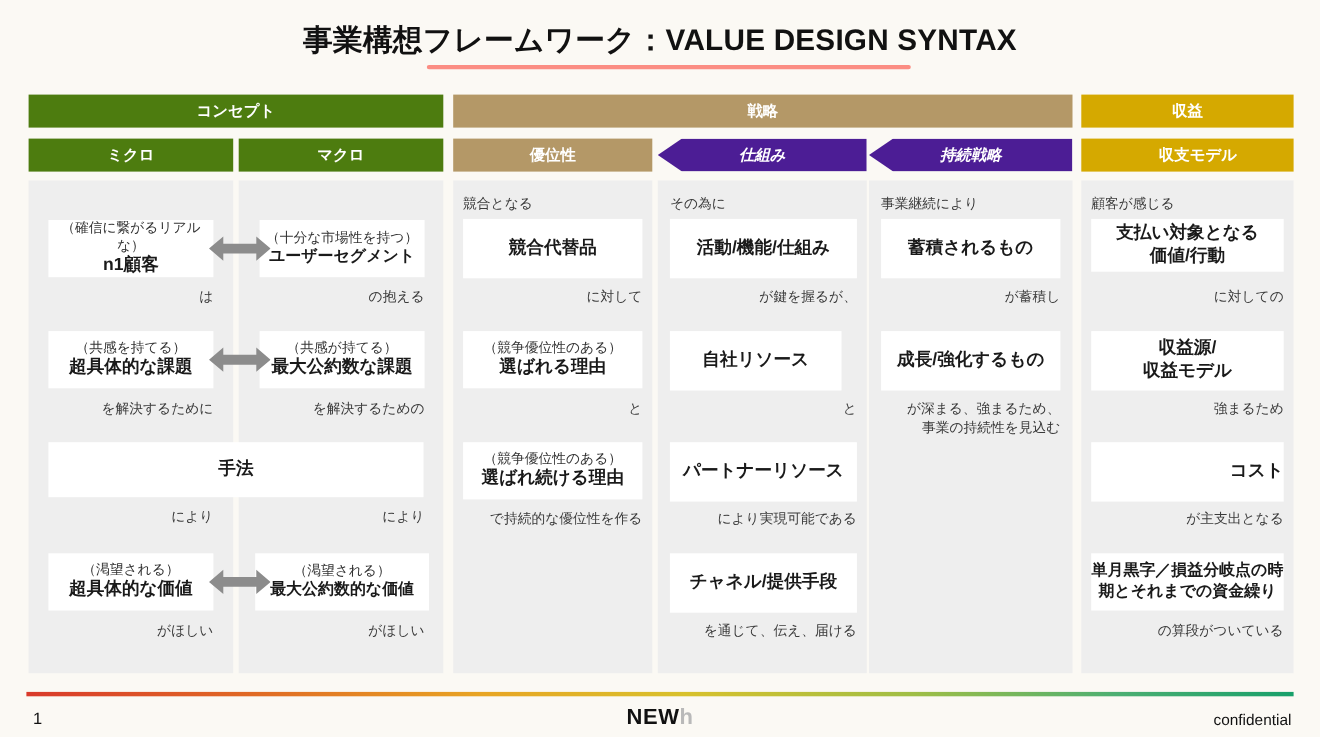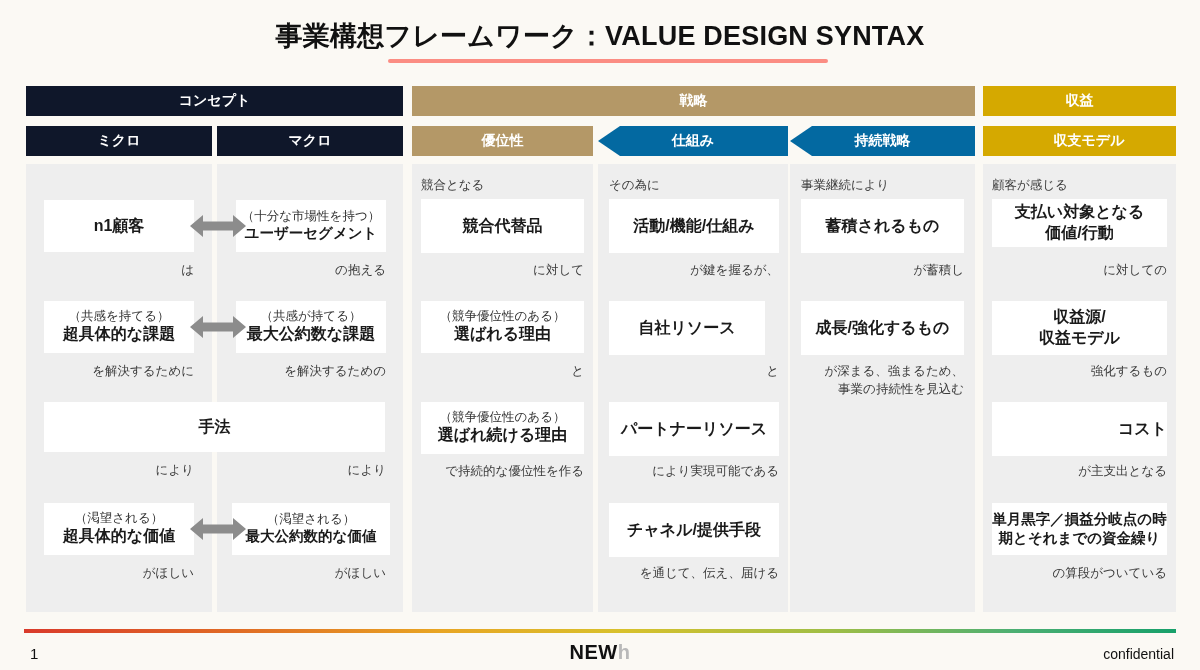--- a/index.html
+++ b/index.html
@@ -12,23 +12,23 @@
   #slide { position: relative; width: 1200px; height: 670px; }
 
   
   .title-wrap { position:absolute; left:0; top:18px; width:1200px; text-align:center; }
   .title { font-size: 27px; font-weight: bold; color:#111; letter-spacing:.2px; white-space:nowrap; }
   .title-rule { position:absolute; left:388px; top:59px; width:440px; height:4px; background:#fb8d83; border-radius:2px; }
   .grp { position:absolute; top:86px; height:30px; display:flex; align-items:center; justify-content:center;
          color:#fff; font-weight:bold; font-size:14px; }
   .sub { position:absolute; top:126px; height:30px; display:flex; align-items:center; justify-content:center;
          color:#fff; font-weight:bold; font-size:14px; }
-  .c-red { background:#0f172a; }
+  .c-red { background:#4d7c0f; }
   .c-tan { background:#b49867; }
-  .c-tan2{ background:#0369a1; }
+  .c-tan2{ background:#4c1d95;font-style:italic; }
   .c-gold{ background:#d5a900; }
   .chev { clip-path: polygon(22px 0, 100% 0, 100% 100%, 22px 100%, 0 50%); }
 
   
   .panel { position:absolute; top:164px; background:#eeeeee; }
 
   
   .card { position:absolute; background:#ffffff; display:flex; flex-direction:column;
           align-items:center; justify-content:center; text-align:center; }
   .card .sup { font-size:12.5px; color:#333; line-height:1.25; font-weight:normal; }
@@ -75,20 +75,21 @@
   <div class="sub c-gold" style="left:983px; width:193px;padding-left:19px;">収支モデル</div>
 
   <div class="panel" style="left:26px;  width:186px; height:448px;"></div>
   <div class="panel" style="left:217px; width:186px; height:448px;"></div>
   <div class="panel" style="left:412px; width:181px; height:448px;"></div>
   <div class="panel" style="left:598px; width:190px; height:448px;"></div>
   <div class="panel" style="left:790px; width:185px; height:448px;"></div>
   <div class="panel" style="left:983px; width:193px; height:448px;"></div>
 
   <div class="card" style="left:44px; top:200px; width:150px; height:52px;">
+    <div class="sup">（確信に繋がるリアルな）</div>
     <div class="main">n1顧客</div>
   </div>
   <div class="cap r" style="left:44px; top:262px; width:150px;">は</div>
 
   <div class="card" style="left:44px; top:301px; width:150px; height:52px;">
     <div class="sup">（共感を持てる）</div>
     <div class="main">超具体的な課題</div>
   </div>
   <div class="cap r" style="left:34px; top:363px; width:160px;">を解決するために</div>
 
@@ -188,21 +189,21 @@
   <div class="card" style="left:992px; top:199px; width:175px; height:48px;">
     <div class="main">支払い対象となる</div>
     <div class="main">価値/行動</div>
   </div>
   <div class="cap r" style="left:992px; top:262px; width:175px;">に対しての</div>
 
   <div class="card" style="left:992px; top:301px; width:175px; height:54px;">
     <div class="main">収益源/</div>
     <div class="main">収益モデル</div>
   </div>
-  <div class="cap r" style="left:992px; top:363px; width:175px;">強化するもの</div>
+  <div class="cap r" style="left:992px; top:363px; width:175px;">強まるため</div>
 
   <div class="card" style="left:992px; top:402px; width:175px; height:54px;align-items:flex-end;">
     <div class="main">コスト</div>
   </div>
   <div class="cap r" style="left:992px; top:463px; width:175px;">が主支出となる</div>
 
   <div class="card" style="left:992px; top:503px; width:175px; height:52px;">
     <div class="main small">単月黒字／損益分岐点の時</div>
     <div class="main small">期とそれまでの資金繰り</div>
   </div>

